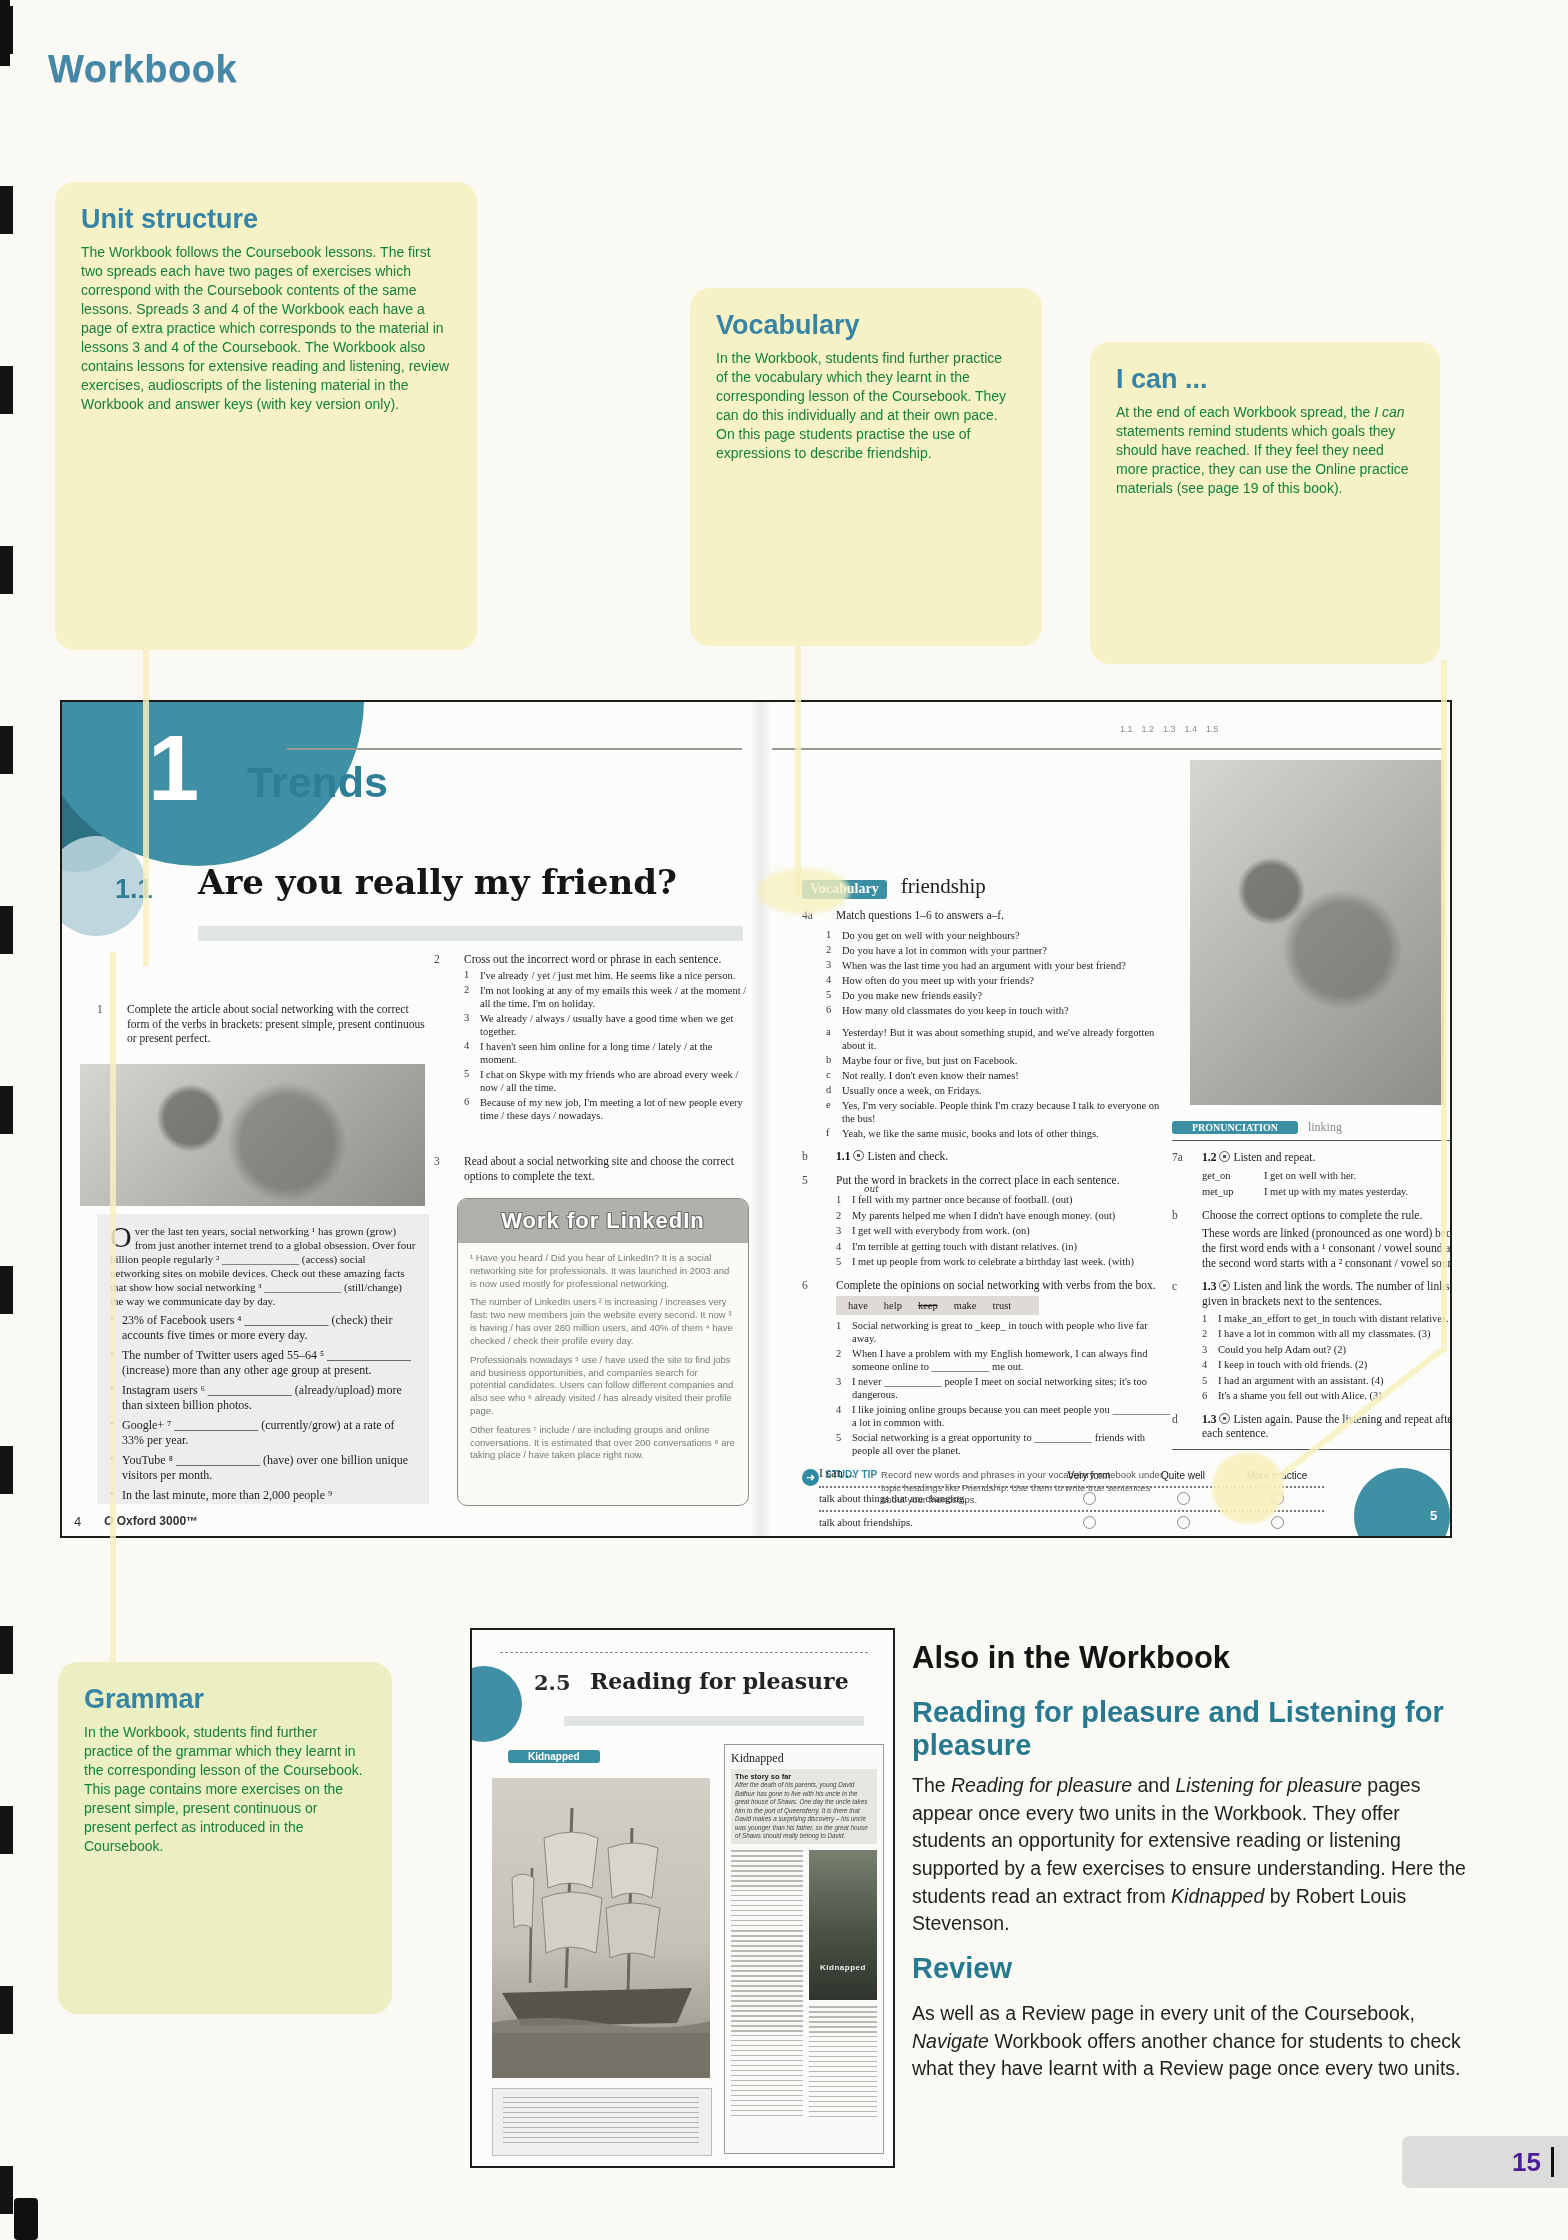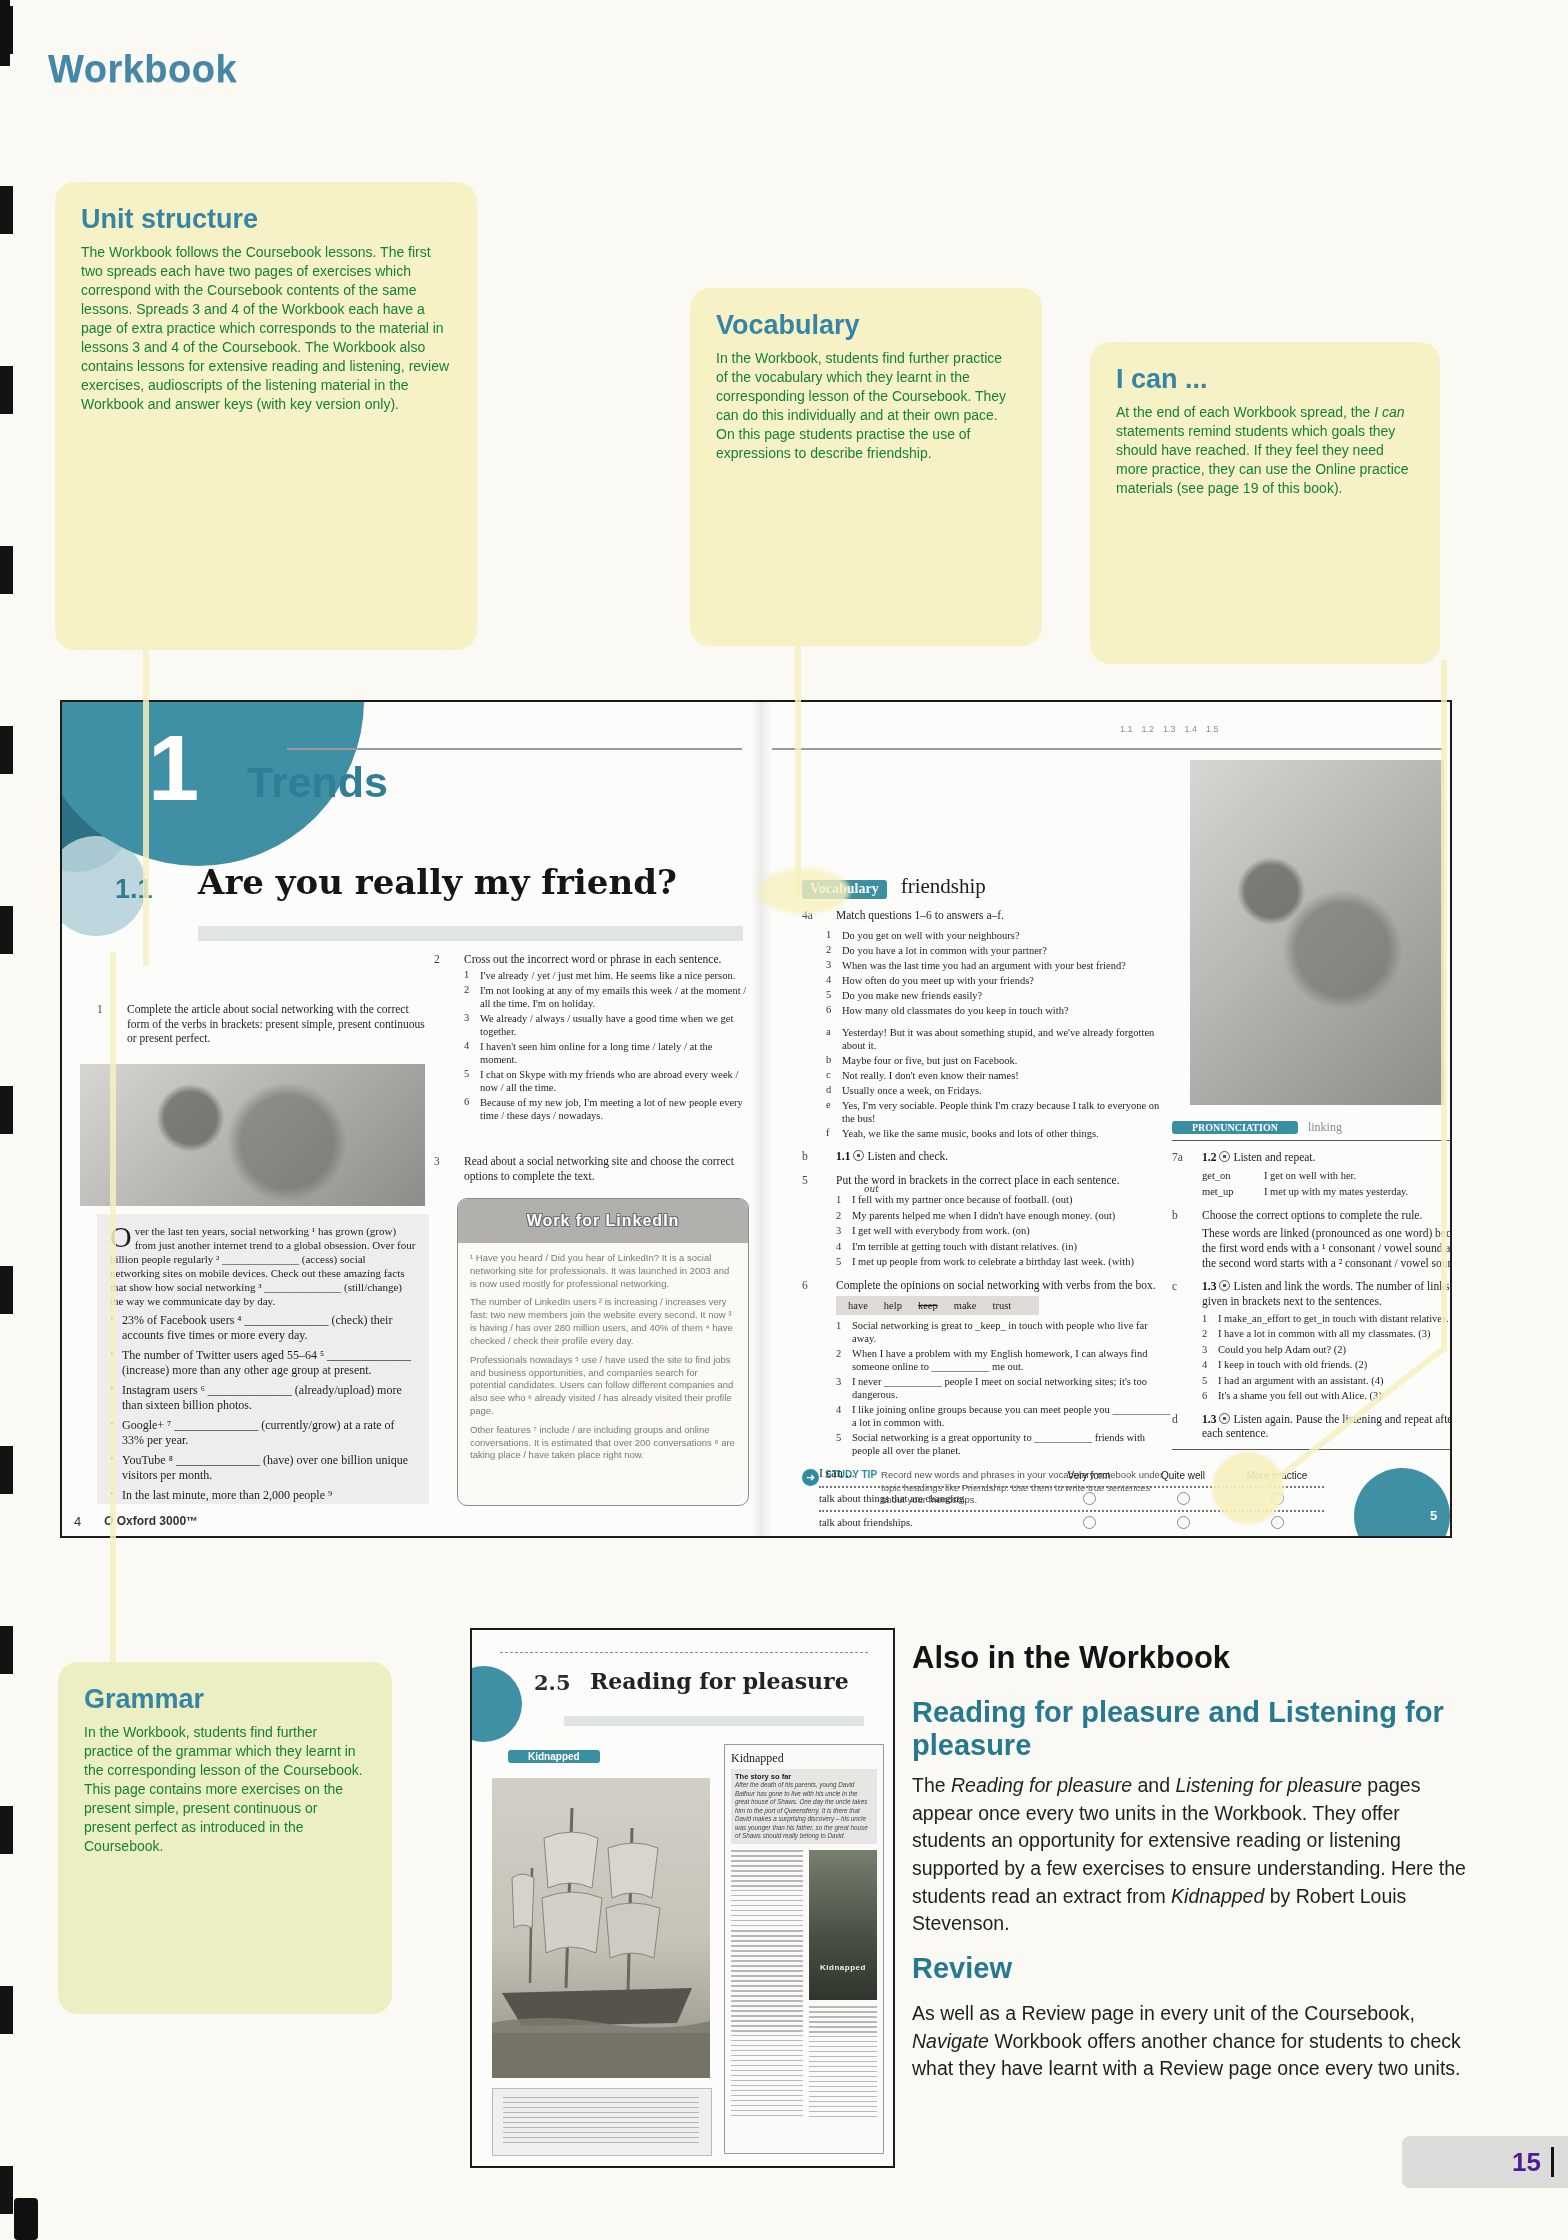--- a/index.html
+++ b/index.html
@@ -56,21 +56,21 @@
     radial-gradient(circle at 60% 55%,rgba(90,88,84,.45) 0 46px,rgba(90,88,84,0) 60px),
     linear-gradient(135deg,#d8d6d2 0%,#b7b5b1 45%,#8e8c88 100%);}
   .article{background:#efecee;padding:10px 13px;box-sizing:border-box;overflow:hidden;}
   .article .intro{font-size:11px;line-height:1.28;}
   .dropcap{float:left;font-size:30px;line-height:.85;padding-right:3px;font-family:"Liberation Serif",serif;}
   .fact{display:flex;margin-top:5px;}
   .fact .b{width:12px;flex:none;font-size:10.5px;}
   .fact .t{flex:1;font-size:12px;line-height:1.25;}
   .linkedin{border:1.5px solid #8d8b87;border-radius:10px;overflow:hidden;background:#fbfaf7;box-sizing:border-box;}
   .li-head{background:#b2b0ac;height:44px;display:flex;align-items:center;justify-content:center;}
-  .li-title{color:#fff;font-weight:800;font-size:16px;letter-spacing:1px;
+  .li-title{color:#fff;font-weight:800;font-size:22px;letter-spacing:1px;
     text-shadow:1px 1px 0 #716f6b,-1px -1px 0 #716f6b,1px -1px 0 #716f6b,-1px 1px 0 #716f6b;}
   .li-body{padding:9px 12px;color:#6f7f72;font-size:9.5px;line-height:1.35;}
   .li-body p{margin:0 0 6px 0;}
   .footer-num{font-size:13px;color:#333;}
   .footer-logo{font-size:12px;color:#333;font-weight:bold;}
   .tabs span{font-size:9px;color:#8c8c8a;margin-right:9px;}
   .disc{display:inline-block;width:9px;height:9px;border:1.5px solid #555;border-radius:50%;
     background:radial-gradient(circle,#555 1.5px,transparent 2px);vertical-align:-1px;margin:0 3px;}
   .audio-n{font-weight:bold;color:#111;}
   .wordbox{display:inline-block;background:#dedbd6;padding:2px 12px;margin:4px 0 2px;}

